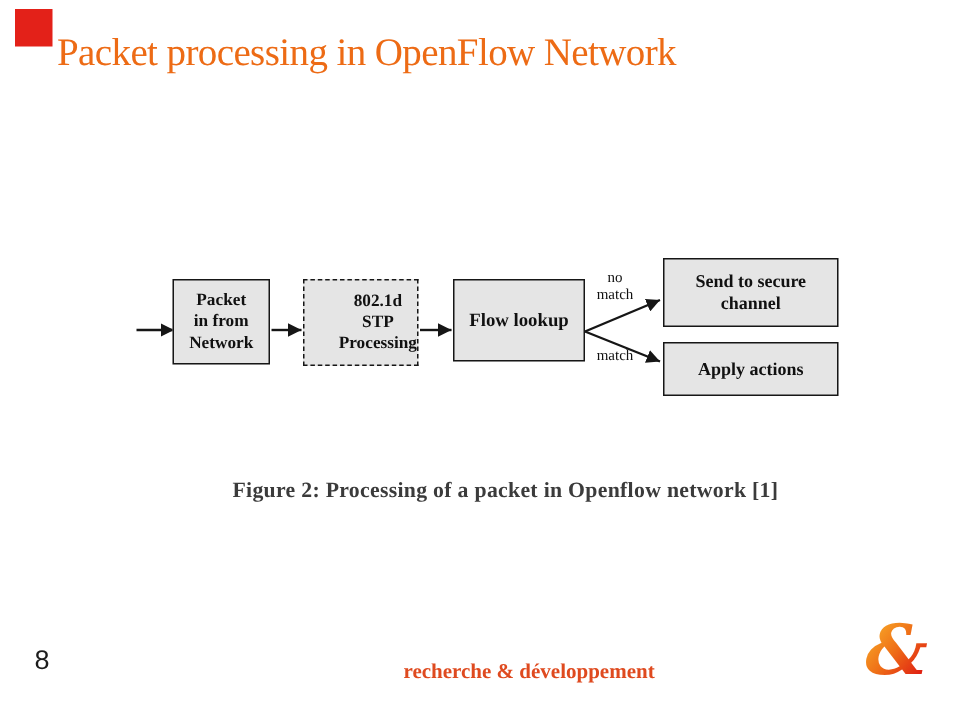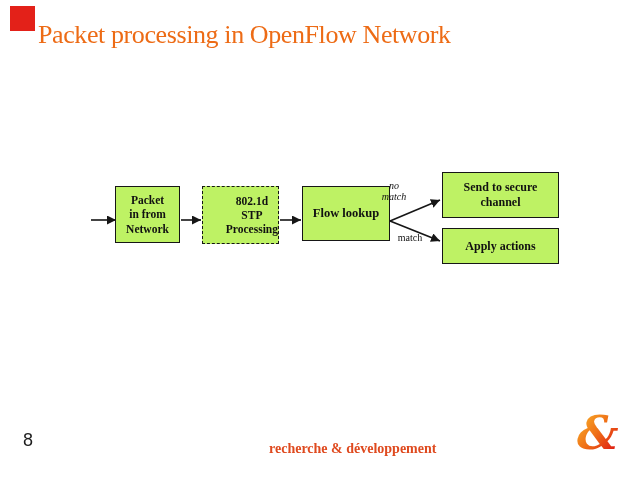--- a/index.html
+++ b/index.html
@@ -19,37 +19,37 @@
     position: absolute; left: 28px; top: 20px;
     font-size: 26px; letter-spacing: -0.4px;
     color: #ed6b15; white-space: nowrap;
     font-family: "Liberation Serif", serif;
     margin-left: 10px;
   }
   
   .arrow-layer { position: absolute; left: 0; top: 0; width: 638px; height: 478px; pointer-events: none; }
   .dbox {
     position: absolute; box-sizing: border-box;
-    border: 1.5px solid #161616; background: #bef264;
+    border: 1.5px solid #161616; background: #e5e5e5;
     display: flex; align-items: center; justify-content: center;
     text-align: center; font-weight: bold; color: #111;
     font-family: "Liberation Serif", serif;
   }
   .dbox .lbl { white-space: pre-line; line-height: 1.22; }
   .box-packet-in   { left: 115px; top: 186px; width: 65px;  height: 57px; font-size: 11.5px; }
   .box-stp         { left: 202px; top: 186px; width: 77px;  height: 58px; font-size: 11.5px; border-style: dashed; justify-content: flex-end; }
   .box-flow-lookup { left: 302px; top: 186px; width: 88px;  height: 55px; font-size: 12.5px; }
   .box-send-secure { left: 442px; top: 172px; width: 117px; height: 46px; font-size: 12px; }
   .box-apply       { left: 442px; top: 228px; width: 117px; height: 36px; font-size: 12px; text-align: center; }
   .edge-label {
     position: absolute; font-size: 10px; color: #111;
     text-align: center; white-space: pre-line; line-height: 1.08;
     font-family: "Liberation Serif", serif;
   }
-  .edge-label-no-match { left: 376px; top: 181px; width: 36px; font-style: italic; }
+  .edge-label-no-match { left: 392px; top: 181px; width: 36px; }
   .edge-label-match    { left: 392px; top: 233px; width: 36px; }
   
   .caption {
     position: absolute; left: 155px; top: 319px;
     font-size: 14.5px; font-weight: bold; letter-spacing: 0.2px;
     color: #3b3b3b; font-family: "Liberation Serif", serif;
     white-space: nowrap;
   }
   .page-number {
     position: absolute; left: 23px; top: 430px;
@@ -119,18 +119,19 @@
 channel</span>
   </div>
   <div class="dbox box-apply">
     <span class="lbl">Apply actions</span>
   </div>
 
   <div class="edge-label edge-label-no-match">no
 match</div>
   <div class="edge-label edge-label-match">match</div>
 
+  <div class="caption">Figure 2: Processing of a packet in Openflow network [1]</div>
 
   <div class="page-number">8</div>
   <div class="footer-text">recherche &amp; développement</div>
   <div class="amp-logo">&amp;</div>
 
 </div>
 
 </body></html>

